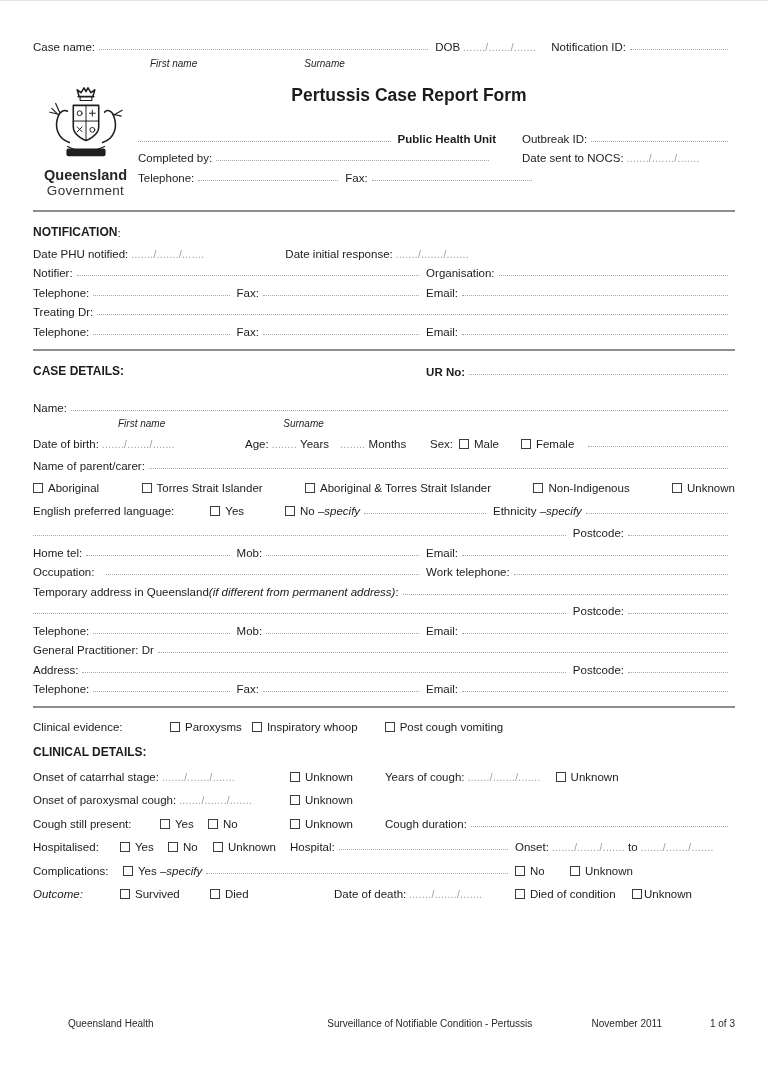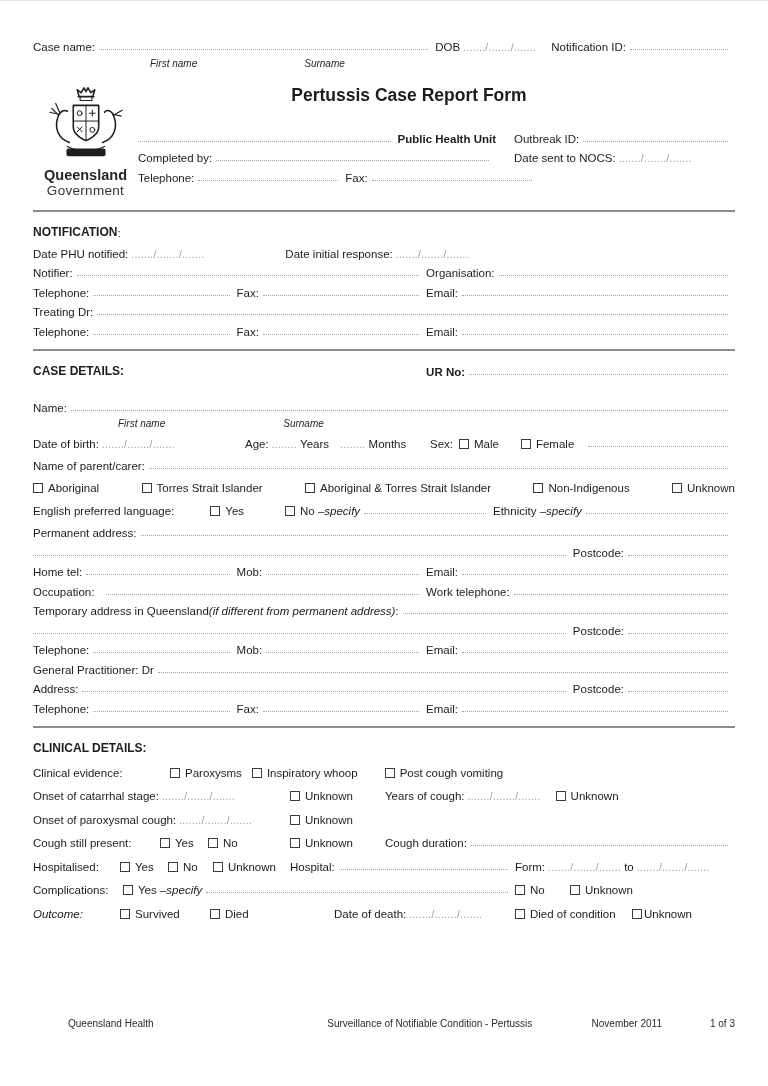--- a/index.html
+++ b/index.html
@@ -24,21 +24,21 @@
   .hint { font-style:italic; font-size:10px; color:#242424; white-space:nowrap; }
   .hint-row { display:flex; margin:-3px 0 9px 0; }
   .sep { border:none; border-top:2px solid #8d8d8d; margin:11px 0 13px 0; }
   .header-flex { display:flex; margin-top:12px; }
   .logo-col { flex:0 0 105px; text-align:center; padding-top:2px; }
   .logo-name { font-weight:700; font-size:14.5px; color:#262626; line-height:16px; margin-top:2px; }
   .logo-gov { font-size:13.5px; color:#333; line-height:16px; letter-spacing:.3px; }
   .header-right { flex:1 1 auto; }
   .title { font-weight:700; font-size:17.5px; text-align:center; padding-right:55px; margin:4px 0 27px 0; }
   .hleft { flex:0 0 358px; display:flex; align-items:flex-end; }
-  .hright { flex:1 1 auto; display:flex; align-items:flex-end; margin-left:18px; }
+  .hright { flex:1 1 auto; display:flex; align-items:flex-end; margin-left:26px; }
   .sect { font-weight:700; font-size:12px; }
   .footer { position:absolute; left:33px; right:33px; top:1017px; display:flex; align-items:baseline; font-size:10px; color:#2a2a2a; }
 </style>
 </head>
 <body>
 
 <div class="content">
 
   <div class="row">
     <span class="lbl">Case name:</span>
@@ -251,24 +251,20 @@
       </span>
       <span class="dots"></span>
     </div>
     <div class="g" style="flex:1 1 auto;">
       <span class="lbl">Ethnicity – </span>
         <span class="i lbl">specify</span>
       <span class="dots"></span>
     </div>
   </div>
   <div class="row">
-    <span class="lbl">Permanent address:</span>
-    <span class="dots"></span>
-  </div>
-  <div class="row">
     <span class="dots" style="margin-left:0;"></span>
     <span class="lbl">Postcode:</span>
     <span class="dots" style="flex:0 0 100px;"></span>
   </div>
   <div class="row">
     <div class="g" style="flex:0 0 29%;">
       <span class="lbl">Home tel:</span>
       <span class="dots"></span>
     </div>
     <div class="g" style="flex:0 0 27%;">
@@ -335,37 +331,37 @@
       <span class="dots"></span>
     </div>
     <div class="g" style="flex:1 1 auto;">
       <span class="lbl">Email:</span>
       <span class="dots"></span>
     </div>
   </div>
 
   <hr class="sep">
 
+  <div class="crow">
+    <span class="lbl" style="flex:0 0 137px;">Clinical evidence:</span>
+    <span class="cbg">
+      <span class="cb"></span>
+      <span>Paroxysms</span>
+    </span>
+    <span class="cbg" style="margin-left:10px;">
+      <span class="cb"></span>
+      <span>Inspiratory whoop</span>
+    </span>
+    <span class="cbg" style="margin-left:27px;">
+      <span class="cb"></span>
+      <span>Post cough vomiting</span>
+    </span>
+  </div>
   <div class="crow" style="margin-bottom:12px;">
     <span class="sect">CLINICAL DETAILS:</span>
-  </div>
-  <div class="crow">
-    <span class="lbl" style="flex:0 0 137px;">Clinical evidence:</span>
-    <span class="cbg">
-      <span class="cb"></span>
-      <span>Paroxysms</span>
-    </span>
-    <span class="cbg" style="margin-left:10px;">
-      <span class="cb"></span>
-      <span>Inspiratory whoop</span>
-    </span>
-    <span class="cbg" style="margin-left:27px;">
-      <span class="cb"></span>
-      <span>Post cough vomiting</span>
-    </span>
   </div>
   <div class="crow">
     <div class="g" style="flex:0 0 257px;">
       <span class="lbl">Onset of catarrhal stage:</span>
       <span class="date">......./......./.......</span>
     </div>
     <div class="g" style="flex:0 0 95px;">
       <span class="cbg">
         <span class="cb"></span>
         <span>Unknown</span>
@@ -418,21 +414,21 @@
       <span>No</span>
     </span>
     <span class="cbg" style="flex:0 0 77px;">
       <span class="cb"></span>
       <span>Unknown</span>
     </span>
     <div class="g" style="flex:0 0 225px;">
       <span class="lbl">Hospital:</span>
       <span class="dots"></span>
     </div>
-    <span class="lbl">Form:</span>
+    <span class="lbl">Onset:</span>
     <span class="date">......./......./.......</span>
     <span class="lbl">to</span>
     <span class="date">......./......./.......</span>
   </div>
   <div class="crow">
     <span class="lbl" style="flex:0 0 90px;">Complications:</span>
     <div class="g" style="flex:0 0 392px;">
       <span class="cbg">
         <span class="cb"></span>
         <span>Yes – </span>

